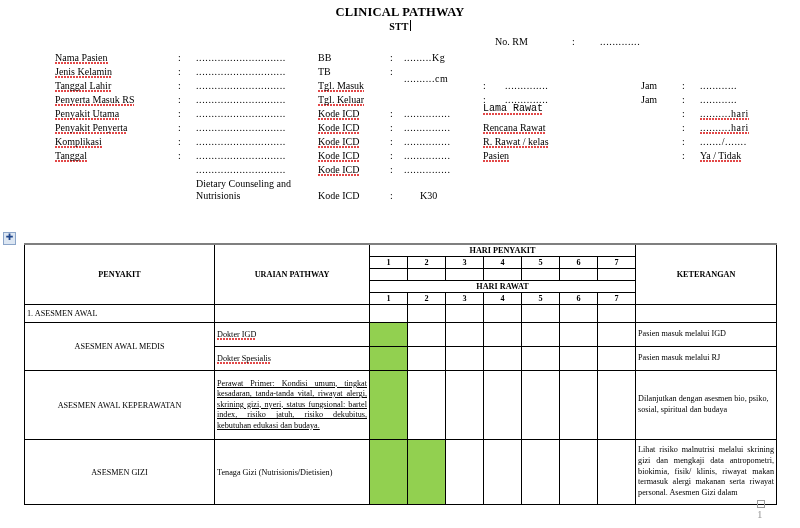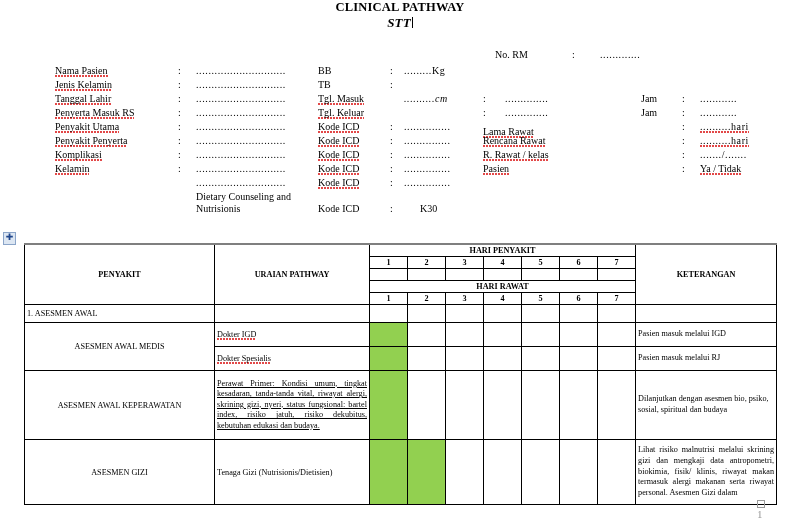--- a/index.html
+++ b/index.html
@@ -7,28 +7,28 @@
     width:800px;height:528px;
     background:#ffffff;
     font-family:"Liberation Serif",serif;
     color:#000;
     overflow:hidden;
     position:relative;
   }
   .page{position:relative;width:800px;height:528px;}
 
   
-  .title-block{text-align:center;line-height:1.18;}
+  .title-block{text-align:center;padding-top:5px;line-height:1.18;}
   .title-line{font-weight:bold;font-size:12.5px;letter-spacing:.2px;}
-  .title-line.t2{font-size:13px;font-style:italic;}
+  .title-line.t2{font-size:10px;}
   .caret{display:inline-block;width:1px;height:11px;background:#000;
          vertical-align:-1px;margin-left:1px;}
 
   
-  .form{position:relative;height:170px;font-size:10px;margin-top:16px;}
+  .form{position:relative;height:170px;font-size:10px;}
   .fld{position:absolute;white-space:nowrap;}
   .sp{ text-decoration:none;
        background-image:radial-gradient(circle at 1px 1px, #e03a3a 0.7px, transparent 0.8px);
        background-size:3px 2px;
        background-repeat:repeat-x;
        background-position:left bottom;
        padding-bottom:1px;}
   .dots{letter-spacing:.6px;}
 
   
@@ -74,21 +74,21 @@
     <div class="fld" style="left:572px;top:3px;">:</div>
     <div class="fld dots" style="left:600px;top:3px;">.............</div>
 
     <div class="fld" style="left:55px;top:19px;"><span class="sp">Nama Pasien</span></div>
     <div class="fld" style="left:55px;top:33px;"><span class="sp">Jenis Kelamin</span></div>
     <div class="fld" style="left:55px;top:47px;"><span class="sp">Tanggal Lahir</span></div>
     <div class="fld" style="left:55px;top:61px;"><span class="sp">Penyerta Masuk RS</span></div>
     <div class="fld" style="left:55px;top:75px;"><span class="sp">Penyakit Utama</span></div>
     <div class="fld" style="left:55px;top:89px;"><span class="sp">Penyakit Penyerta</span></div>
     <div class="fld" style="left:55px;top:103px;"><span class="sp">Komplikasi</span></div>
-    <div class="fld" style="left:55px;top:117px;"><span class="sp">Kelamin</span></div>
+    <div class="fld" style="left:55px;top:117px;"><span class="sp">Tanggal</span></div>
 
     <div class="fld" style="left:178px;top:19px;">:</div>
     <div class="fld" style="left:178px;top:33px;">:</div>
     <div class="fld" style="left:178px;top:47px;">:</div>
     <div class="fld" style="left:178px;top:61px;">:</div>
     <div class="fld" style="left:178px;top:75px;">:</div>
     <div class="fld" style="left:178px;top:89px;">:</div>
     <div class="fld" style="left:178px;top:103px;">:</div>
     <div class="fld" style="left:178px;top:117px;">:</div>
 
@@ -119,42 +119,42 @@
     <div class="fld" style="left:390px;top:19px;">:</div>
     <div class="fld" style="left:390px;top:33px;">:</div>
     <div class="fld" style="left:390px;top:75px;">:</div>
     <div class="fld" style="left:390px;top:89px;">:</div>
     <div class="fld" style="left:390px;top:103px;">:</div>
     <div class="fld" style="left:390px;top:117px;">:</div>
     <div class="fld" style="left:390px;top:131px;">:</div>
     <div class="fld" style="left:390px;top:157px;">:</div>
 
     <div class="fld dots" style="left:404px;top:19px;">.........Kg</div>
-    <div class="fld dots" style="left:404px;top:47px;font-style:italic;">..........cm</div>
+    <div class="fld dots" style="left:404px;top:40px;">..........cm</div>
     <div class="fld dots" style="left:404px;top:75px;">...............</div>
     <div class="fld dots" style="left:404px;top:89px;">...............</div>
     <div class="fld dots" style="left:404px;top:103px;">...............</div>
     <div class="fld dots" style="left:404px;top:117px;">...............</div>
     <div class="fld dots" style="left:404px;top:131px;">...............</div>
     <div class="fld" style="left:420px;top:157px;">K30</div>
 
     <div class="fld" style="left:483px;top:47px;">:</div>
     <div class="fld dots" style="left:505px;top:47px;">..............</div>
     <div class="fld" style="left:483px;top:61px;">:</div>
     <div class="fld dots" style="left:505px;top:61px;">..............</div>
 
     <div class="fld" style="left:641px;top:47px;">Jam</div>
     <div class="fld" style="left:682px;top:47px;">:</div>
     <div class="fld dots" style="left:700px;top:47px;">............</div>
 
     <div class="fld" style="left:641px;top:61px;">Jam</div>
     <div class="fld" style="left:682px;top:61px;">:</div>
     <div class="fld dots" style="left:700px;top:61px;">............</div>
 
-    <div class="fld" style="left:483px;top:80px;"><span class="sp">Lama Rawat</span></div>
+    <div class="fld" style="left:483px;top:70px;font-family:Liberation Mono, monospace;"><span class="sp">Lama Rawat</span></div>
     <div class="fld" style="left:483px;top:89px;"><span class="sp">Rencana Rawat</span></div>
     <div class="fld" style="left:483px;top:103px;"><span class="sp">R. Rawat / kelas</span></div>
     <div class="fld" style="left:483px;top:117px;"><span class="sp">Pasien</span></div>
 
     <div class="fld" style="left:682px;top:75px;">:</div>
     <div class="fld" style="left:682px;top:89px;">:</div>
     <div class="fld" style="left:682px;top:103px;">:</div>
     <div class="fld" style="left:682px;top:117px;">:</div>
 
     <div class="fld dots" style="left:700px;top:75px;"><span class="sp">..........hari</span></div>

